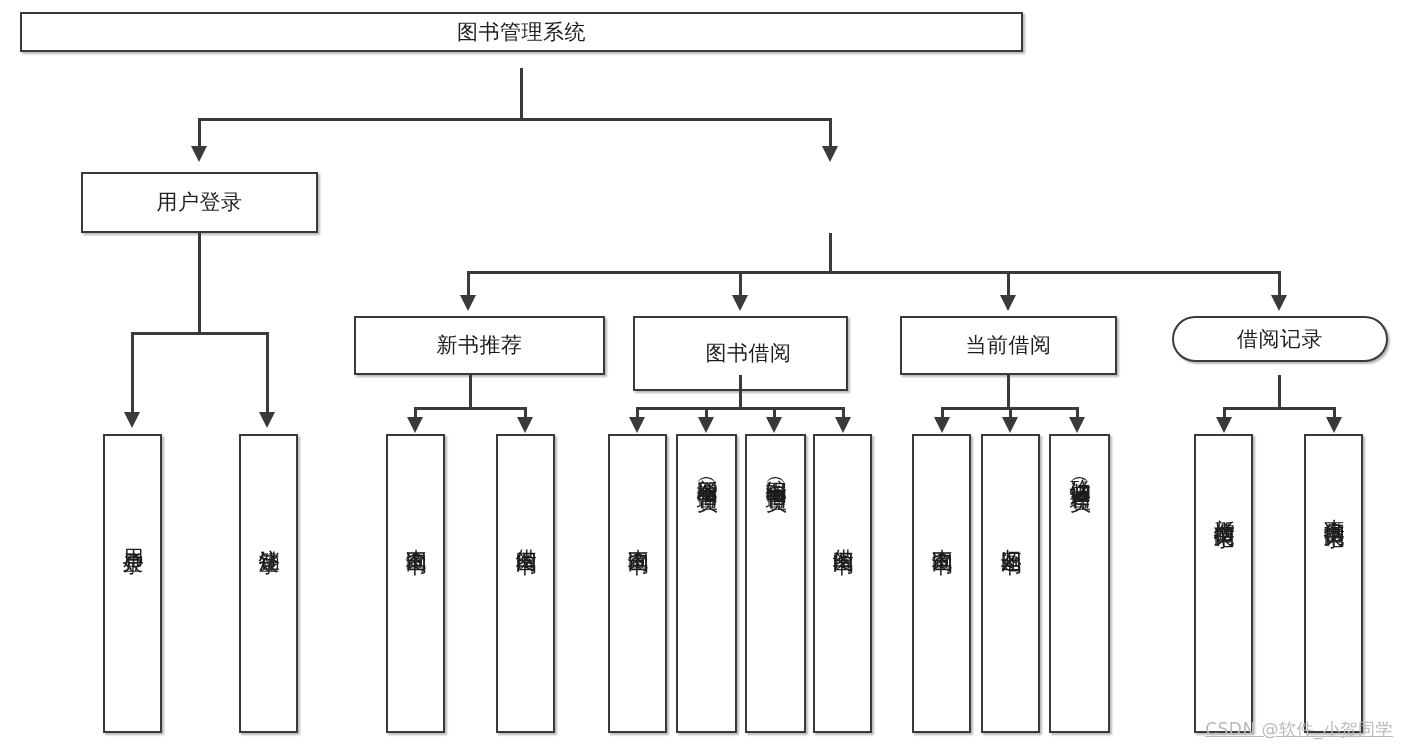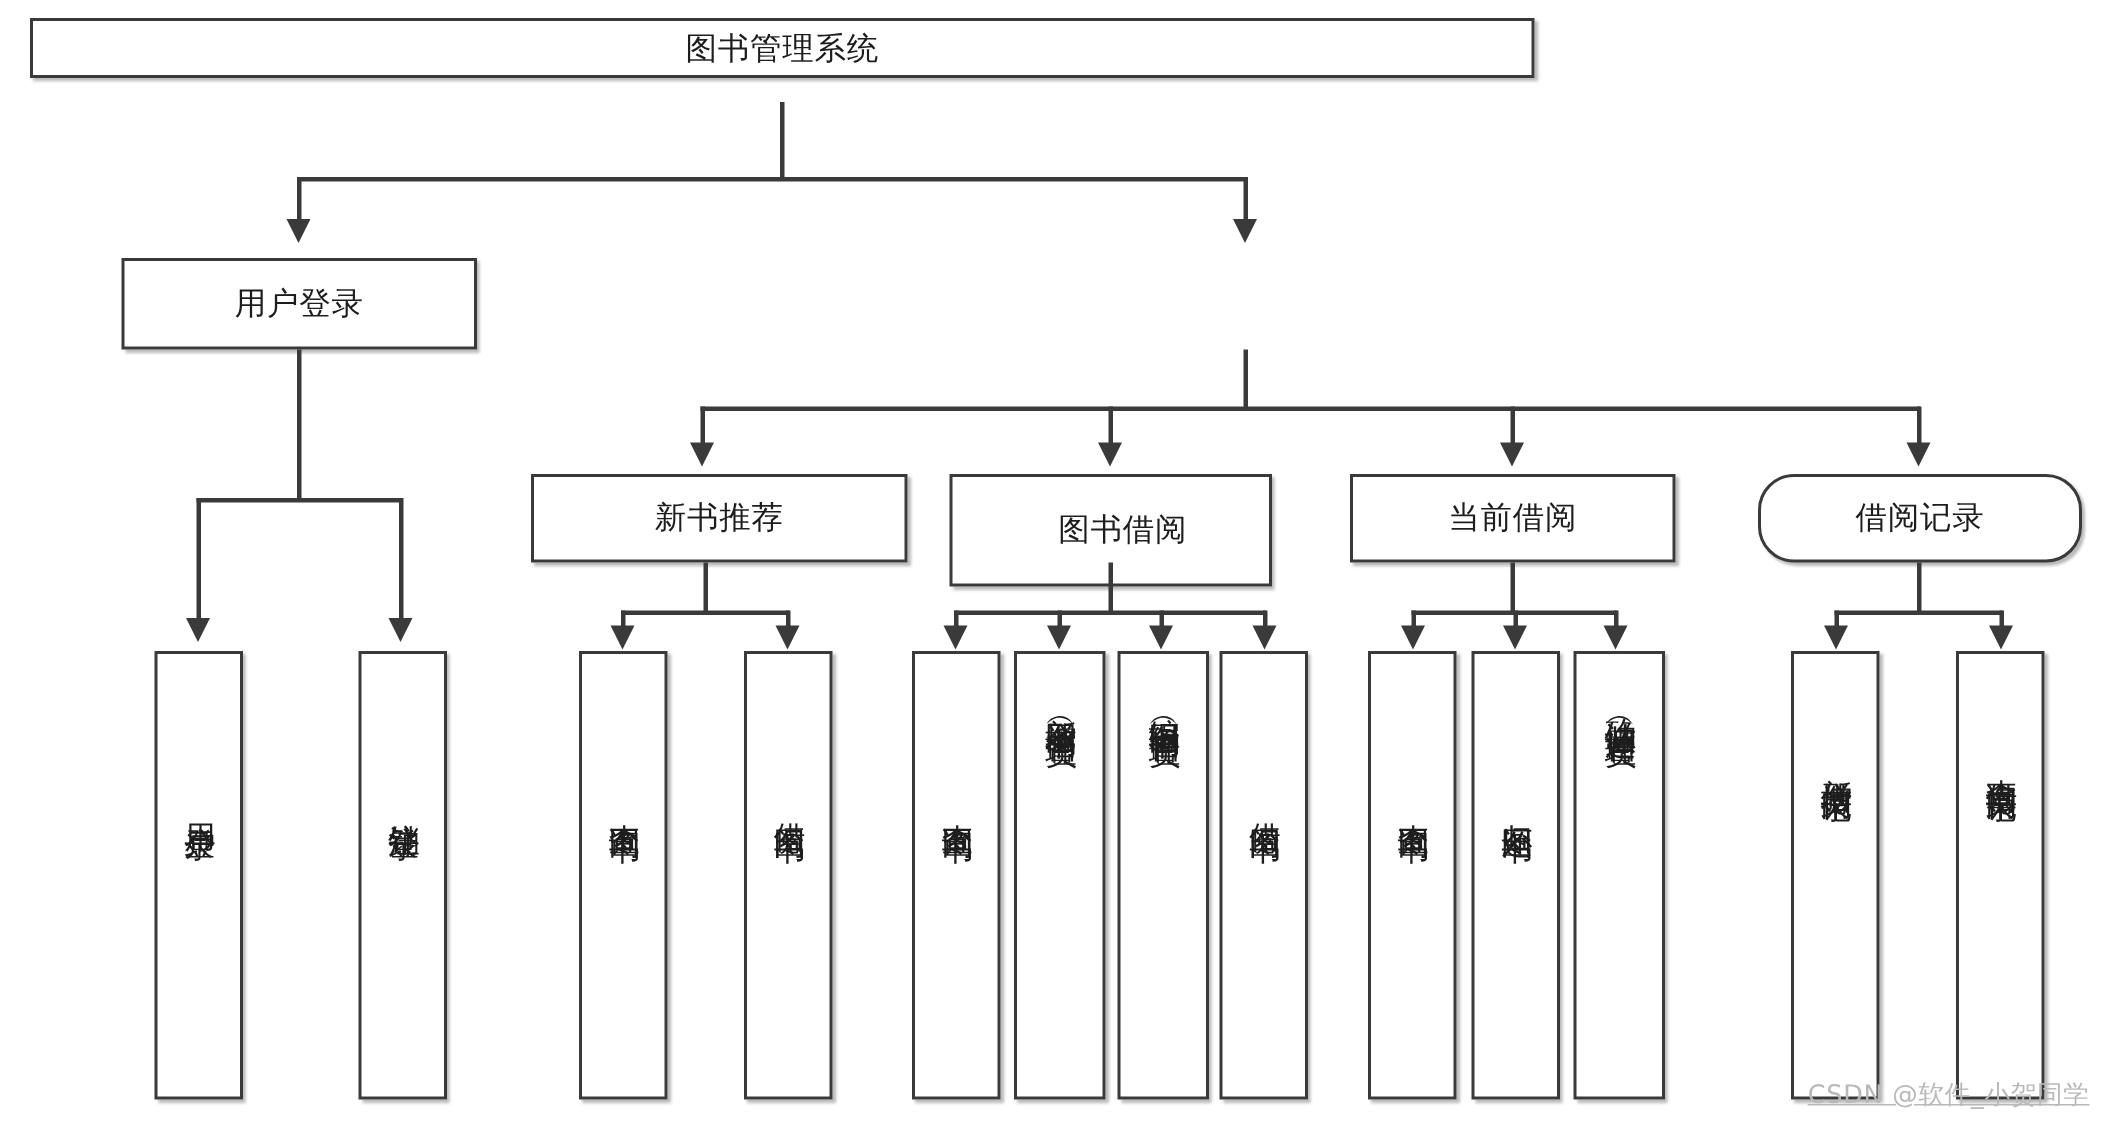--- a/index.html
+++ b/index.html
@@ -118,21 +118,21 @@
 
   <div class="node" style="left:354px; top:316px; width:251px; height:59px;">
     <span class="node-label">新书推荐</span>
   </div>
   <div class="node" style="left:633px; top:316px; width:215px; height:75px;padding-left:16px;">
     <span class="node-label">图书借阅</span>
   </div>
   <div class="node" style="left:900px; top:316px; width:217px; height:59px;">
     <span class="node-label">当前借阅</span>
   </div>
-  <div class="node" style="left:1172px; top:316px; width:216px; height:59px;border-radius:24px;">
+  <div class="node" style="left:1172px; top:316px; width:216px; height:46px;border-radius:24px;">
     <span class="node-label">借阅记录</span>
   </div>
 
   <div class="conn v" style="left:469px; top:375px; width:2.5px; height:34px;"></div>
   <div class="conn h" style="left:414px; top:407px; width:112px; height:2.5px;"></div>
   <div class="conn v" style="left:414px; top:407px; width:2.5px; height:12px;"></div>
   <div class="arrow" style="left:407px; top:417px;"></div>
   <div class="conn v" style="left:524px; top:407px; width:2.5px; height:12px;"></div>
   <div class="arrow" style="left:517px; top:417px;"></div>
 

